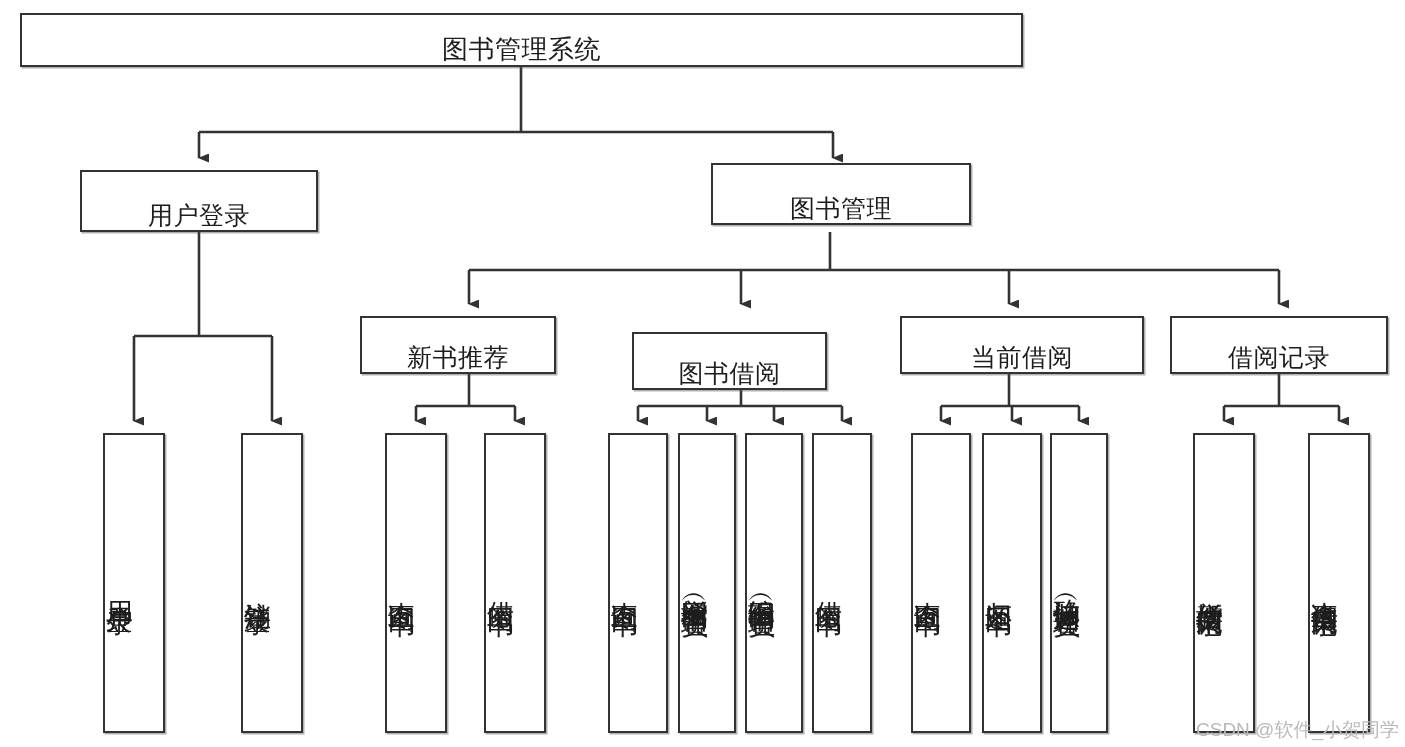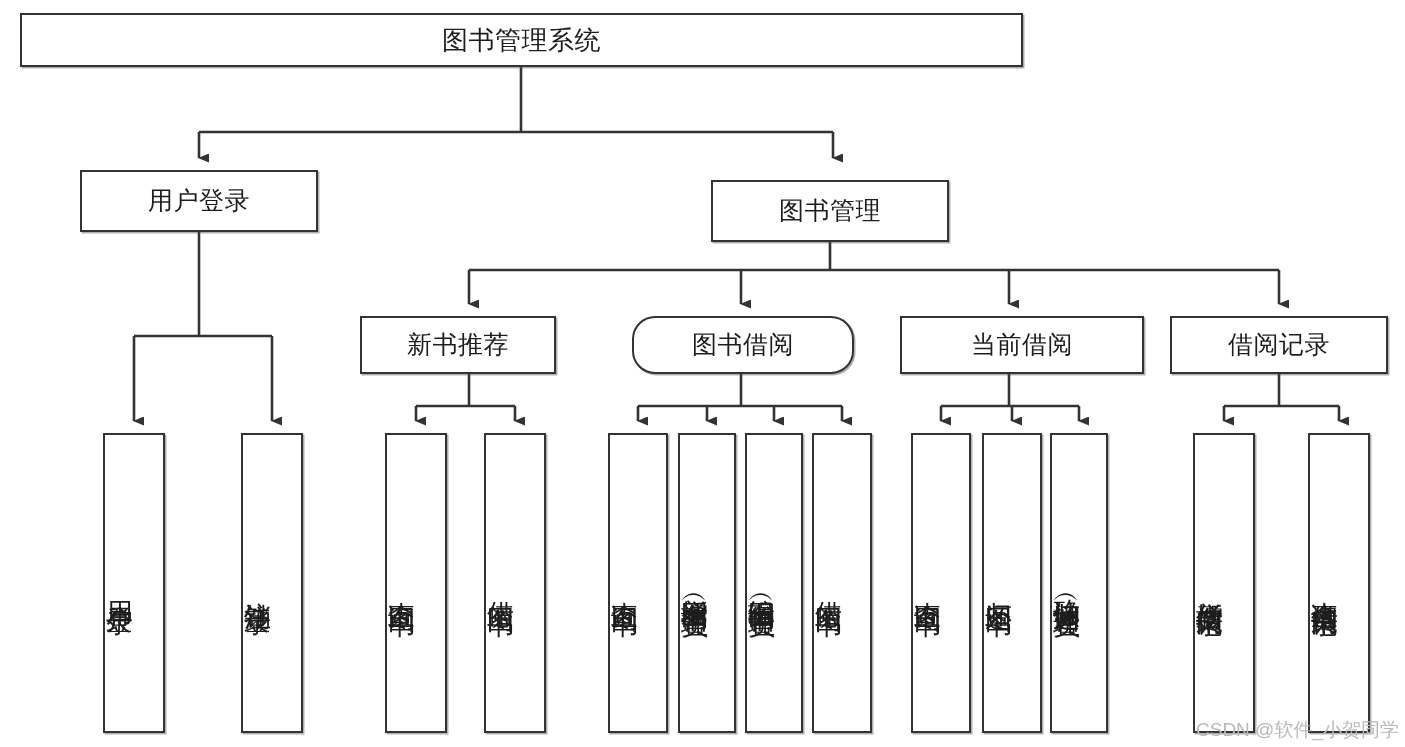--- a/index.html
+++ b/index.html
@@ -25,21 +25,21 @@
     height: 747px;
     pointer-events: none;
   }
   .node {
     position: absolute;
     box-sizing: border-box;
     background: #ffffff;
     border: 2px solid #333333;
     box-shadow: 1.5px 1.5px 0 0 rgba(80,80,80,0.45);
     display: flex;
-    align-items: center;
+    align-items: flex-end;
     justify-content: center;
     color: #1d1d1d;
     z-index: 2;
   }
   .node .lbl {
     display: block;
     text-align: center;
     line-height: 1.18;
     letter-spacing: 0.5px;
   }
@@ -129,28 +129,28 @@
     </g>
   </svg>
 
   <div class="node horiz root" style="left:20px; top:13px; width:1003px; height:54px;">
     <span class="lbl">图书管理系统</span>
   </div>
 
   <div class="node horiz" style="left:80px; top:170px; width:238px; height:62px;">
     <span class="lbl">用户登录</span>
   </div>
-  <div class="node horiz" style="left:711px; top:180px; width:238px; height:62px;">
+  <div class="node horiz" style="left:711px; top:163px; width:260px; height:62px;">
     <span class="lbl">图书管理</span>
   </div>
 
   <div class="node horiz" style="left:360px; top:316px; width:196px; height:58px;">
     <span class="lbl">新书推荐</span>
   </div>
-  <div class="node horiz" style="left:632px; top:316px; width:222px; height:58px;border-radius:23px;">
+  <div class="node horiz" style="left:632px; top:332px; width:195px; height:58px;">
     <span class="lbl">图书借阅</span>
   </div>
   <div class="node horiz" style="left:900px; top:316px; width:244px; height:58px;">
     <span class="lbl">当前借阅</span>
   </div>
   <div class="node horiz" style="left:1170px; top:316px; width:218px; height:58px;">
     <span class="lbl">借阅记录</span>
   </div>
 
   <div class="node vert" style="left:103px; top:433px; width:62px; height:300px;">

